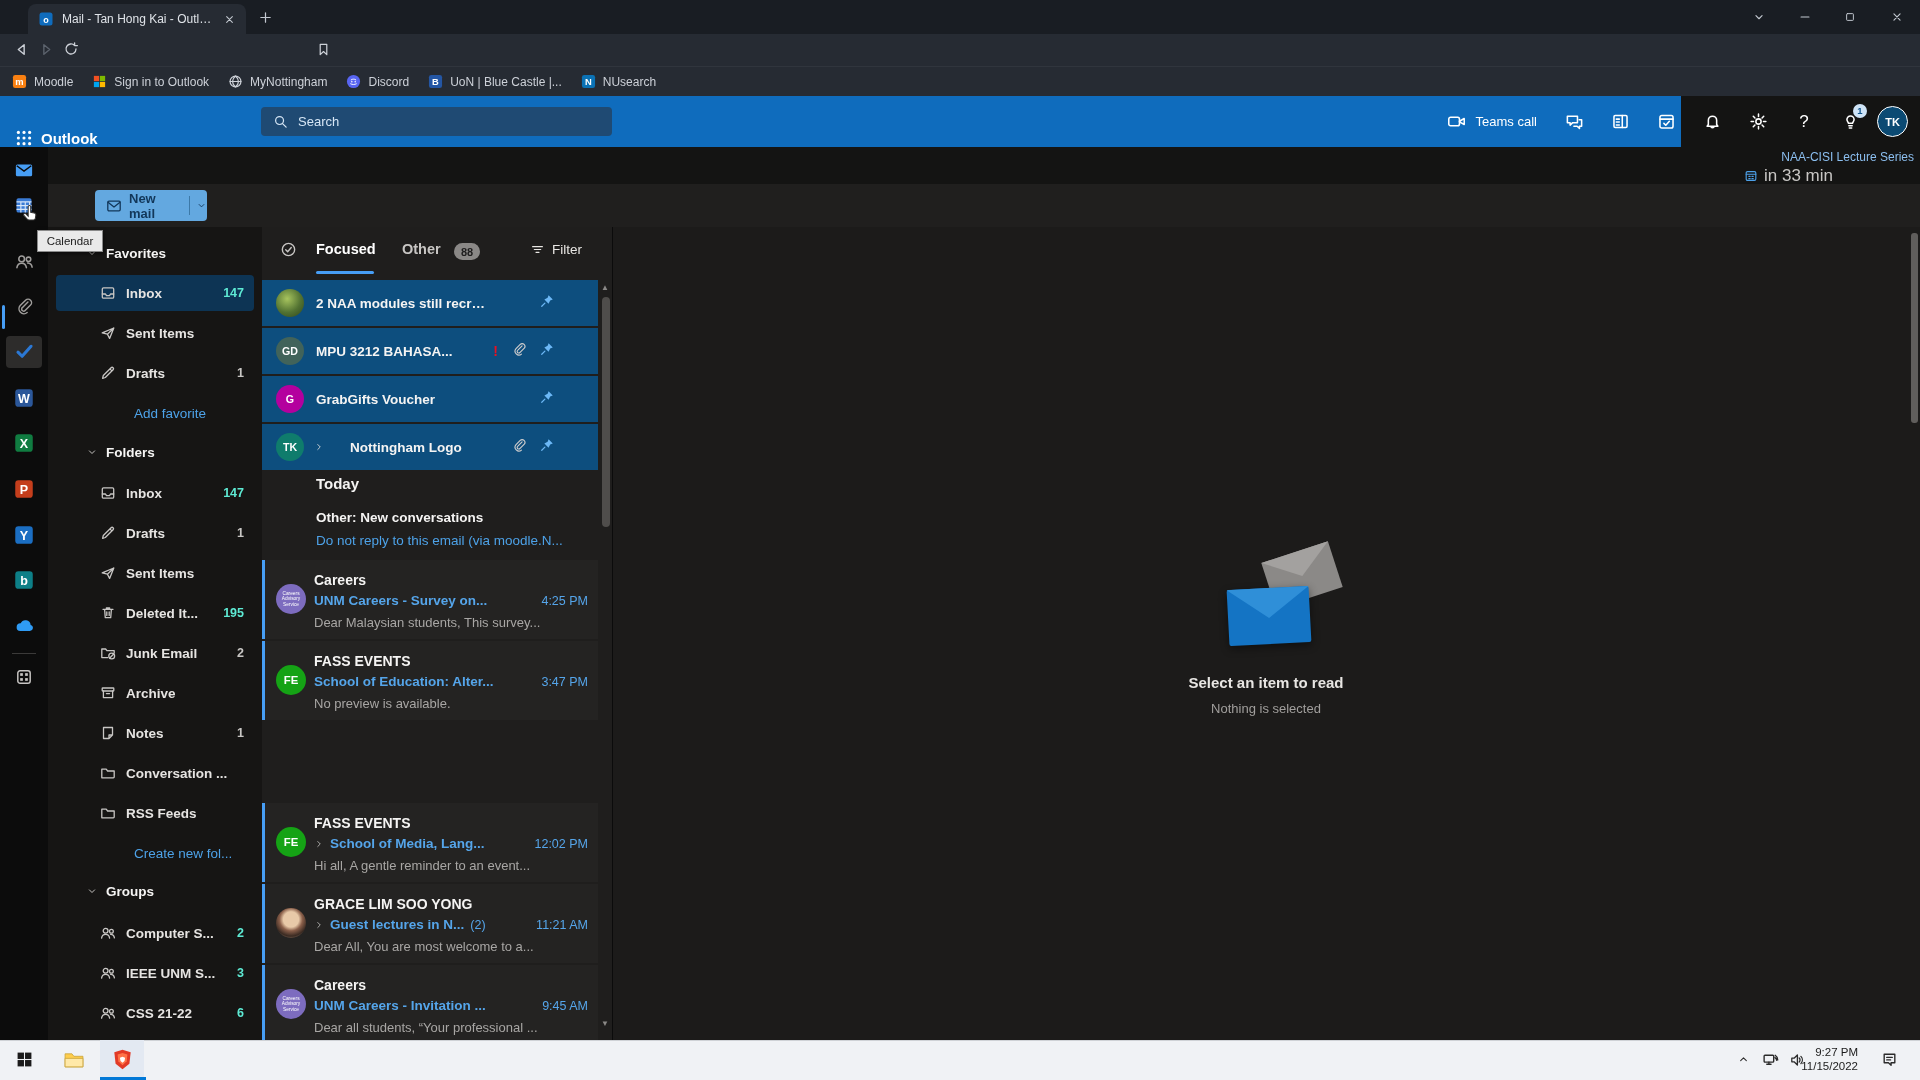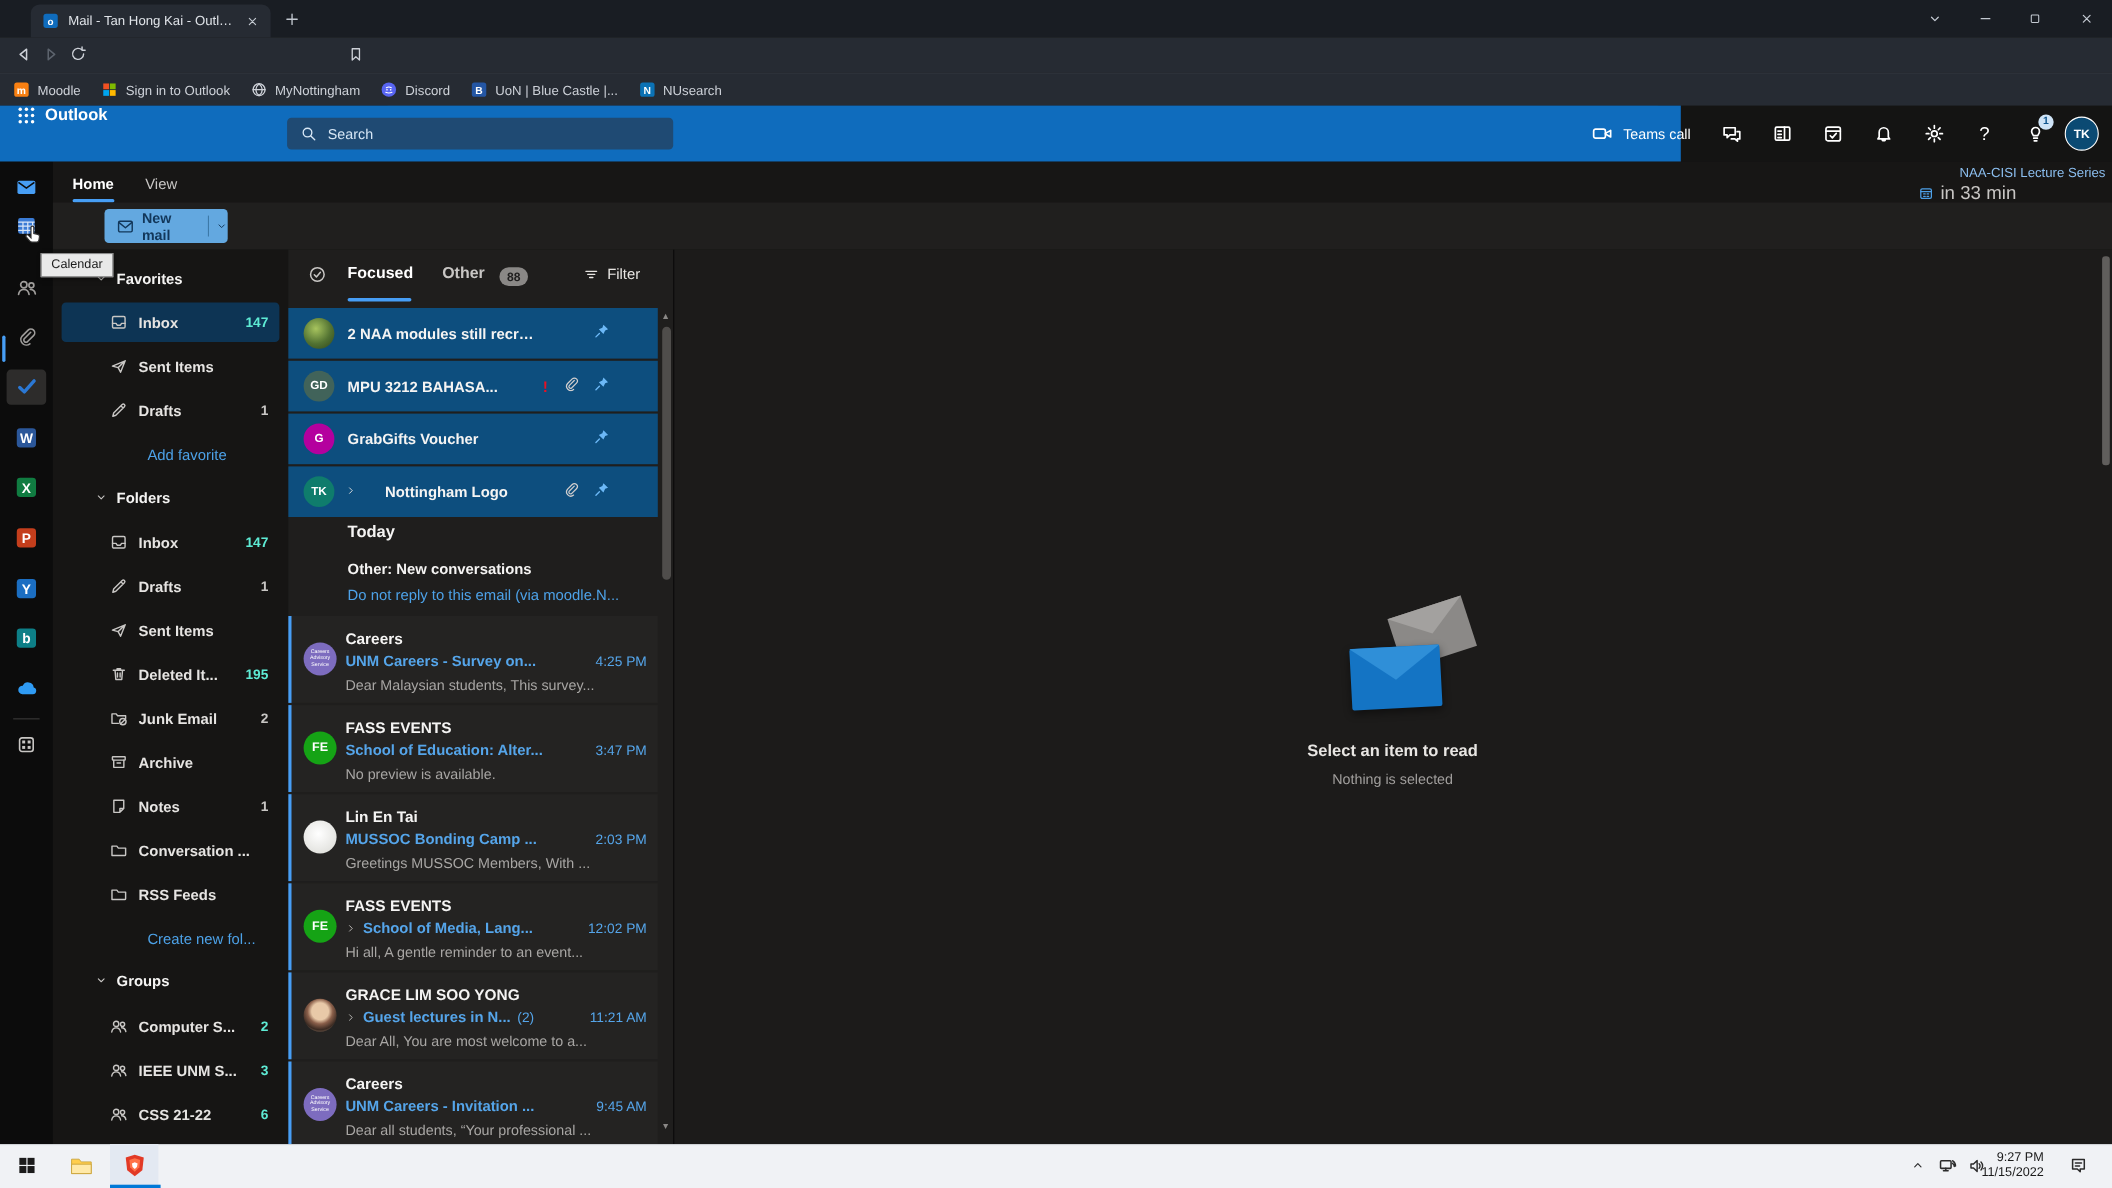--- a/index.html
+++ b/index.html
@@ -18,21 +18,21 @@
   .toolbar{left:0;top:34px;width:1920px;height:32px;background:#262b33;}
   .urlbox{left:345px;top:37px;width:1170px;height:26px;background:#1b1f26;border-radius:13px;
     display:flex;align-items:center;padding:0 10px;box-sizing:border-box;gap:8px;}
   .url{font-size:13px;color:#e8eaed;white-space:nowrap;}
   .url .path{color:#9aa0a6;}
   .bmbar{left:0;top:66px;width:1920px;height:30px;background:#262b33;border-top:1px solid #30353d;
     display:flex;align-items:center;padding-left:12px;gap:19px;box-sizing:border-box;}
   .bmitem{display:flex;align-items:center;gap:7px;font-size:12px;color:#cdd1d8;white-space:nowrap;}
 
   
-  .owhead{left:0;top:96px;width:1528px;height:51px;background:#0f6cbd;display:flex;align-items:flex-start;}
+  .owhead{left:0;top:96px;width:1681px;height:51px;background:#0f6cbd;display:flex;align-items:flex-end;}
   .brand{font-size:15px;font-weight:bold;color:#fff;margin-left:8px;}
   .searchbox{position:absolute;left:261px;top:107px;width:351px;height:29px;background:#1f4a73;border-radius:4px;
     display:flex;align-items:center;gap:10px;padding:0 12px;box-sizing:border-box;}
   .searchbox span{font-size:13px;color:#d6e6f5;}
   .hicons{position:absolute;right:0;top:96px;height:51px;display:flex;align-items:center;color:#fff;}
   .hbtn{position:relative;width:46px;height:51px;display:flex;align-items:center;justify-content:center;color:#fff;}
   .teams{display:flex;align-items:center;gap:10px;color:#fff;font-size:13px;margin-right:14px;}
   .tipbadge{position:absolute;right:6px;top:8px;width:14px;height:14px;border-radius:7px;background:#cfe4f7;
     color:#0f548c;font-size:9.5px;font-weight:bold;line-height:14px;text-align:center;}
   .avatar-top{width:29px;height:29px;border-radius:50%;background:#0b4a73;border:1.5px solid #fff;color:#fff;
@@ -369,24 +369,20 @@
       <span class="ic" style="width:19px;height:19px;">
           <svg viewBox="0 0 16 16" width="100%" height="100%" fill="none" stroke="currentColor" stroke-width="1.3" stroke-linecap="round" stroke-linejoin="round">
             <path d="M5 6.3a3 3 0 1 1 6 0c0 1.5-1 2.1-1.3 3.2H6.3C6 8.4 5 7.8 5 6.3zM6.6 11.5h2.8M7 13.5h2"></path>
           </svg>
         </span>
       <span class="tipbadge">1</span>
     </div>
     <div class="avatar-top">TK</div>
   </div>
 
-  <div class="abs navrow" id="navrow">
-      <span class="navtab" style="left:18px;color:#fff;font-weight:bold;position:absolute;">Home<span style="position:absolute;left:0;right:0;bottom:-4px;height:3px;border-radius:2px;background:#479ef5;"></span></span>
-      <span class="navtab" style="left:84px;color:#c8c6c4;position:absolute;">View</span>
-    </div>
   <div class="reminder">
     <div class="rem1">NAA-CISI Lecture Series</div>
     <div class="rem2">
         <span class="ic" style="width:14px;height:14px;color:#4da0e8;">
           <svg viewBox="0 0 16 16" width="100%" height="100%" fill="none" stroke="currentColor" stroke-width="1.3" stroke-linecap="round" stroke-linejoin="round">
             <rect x="2.5" y="3" width="11" height="10" rx="1.5"></rect>
             <path d="M2.5 6h11M5.5 8.4h1.6M9 8.4h1.6M5.5 11h1.6M9 11h1.6"></path>
           </svg>
         </span>
       <span>in 33 min</span>
@@ -1009,33 +1005,20 @@
           <span class="av" style="width:30px;height:30px;font-size:11.4px;background:#15a315;">FE</span>
         </span>
     <div class="m-sender">FASS EVENTS</div>
     <div class="m-line2">
       <span class="m-subj">School of Education: Alter...</span>
 
       <span class="m-time">3:47 PM</span>
         </div>
     <div class="m-prev">No preview is available.</div>
       </div>
-      <div class="mrow" style="top:495px;">
-    <span class="bar"></span>
-    <span style="position:absolute;left:14px;top:24px;">
-          <span class="av" style="width:30px;height:30px;font-size:11.4px;background:radial-gradient(circle at 45% 40%,#ffffff,#d9d9d4);"></span>
-        </span>
-    <div class="m-sender">Lin En Tai</div>
-    <div class="m-line2">
-      <span class="m-subj">MUSSOC Bonding Camp ...</span>
-
-      <span class="m-time">2:03 PM</span>
-        </div>
-    <div class="m-prev">Greetings MUSSOC Members, With ...</div>
-      </div>
       <div class="mrow" style="top:576px;">
     <span class="bar"></span>
     <span style="position:absolute;left:14px;top:24px;">
           <span class="av" style="width:30px;height:30px;font-size:11.4px;background:#15a315;">FE</span>
         </span>
     <div class="m-sender">FASS EVENTS</div>
     <div class="m-line2">
           <span class="ic" style="width:10px;height:10px;color:#c8c6c4;">
             <svg viewBox="0 0 16 16" width="100%" height="100%" fill="none" stroke="currentColor" stroke-width="1.3" stroke-linecap="round" stroke-linejoin="round">
               <path d="M6 4l4 4-4 4"></path>

